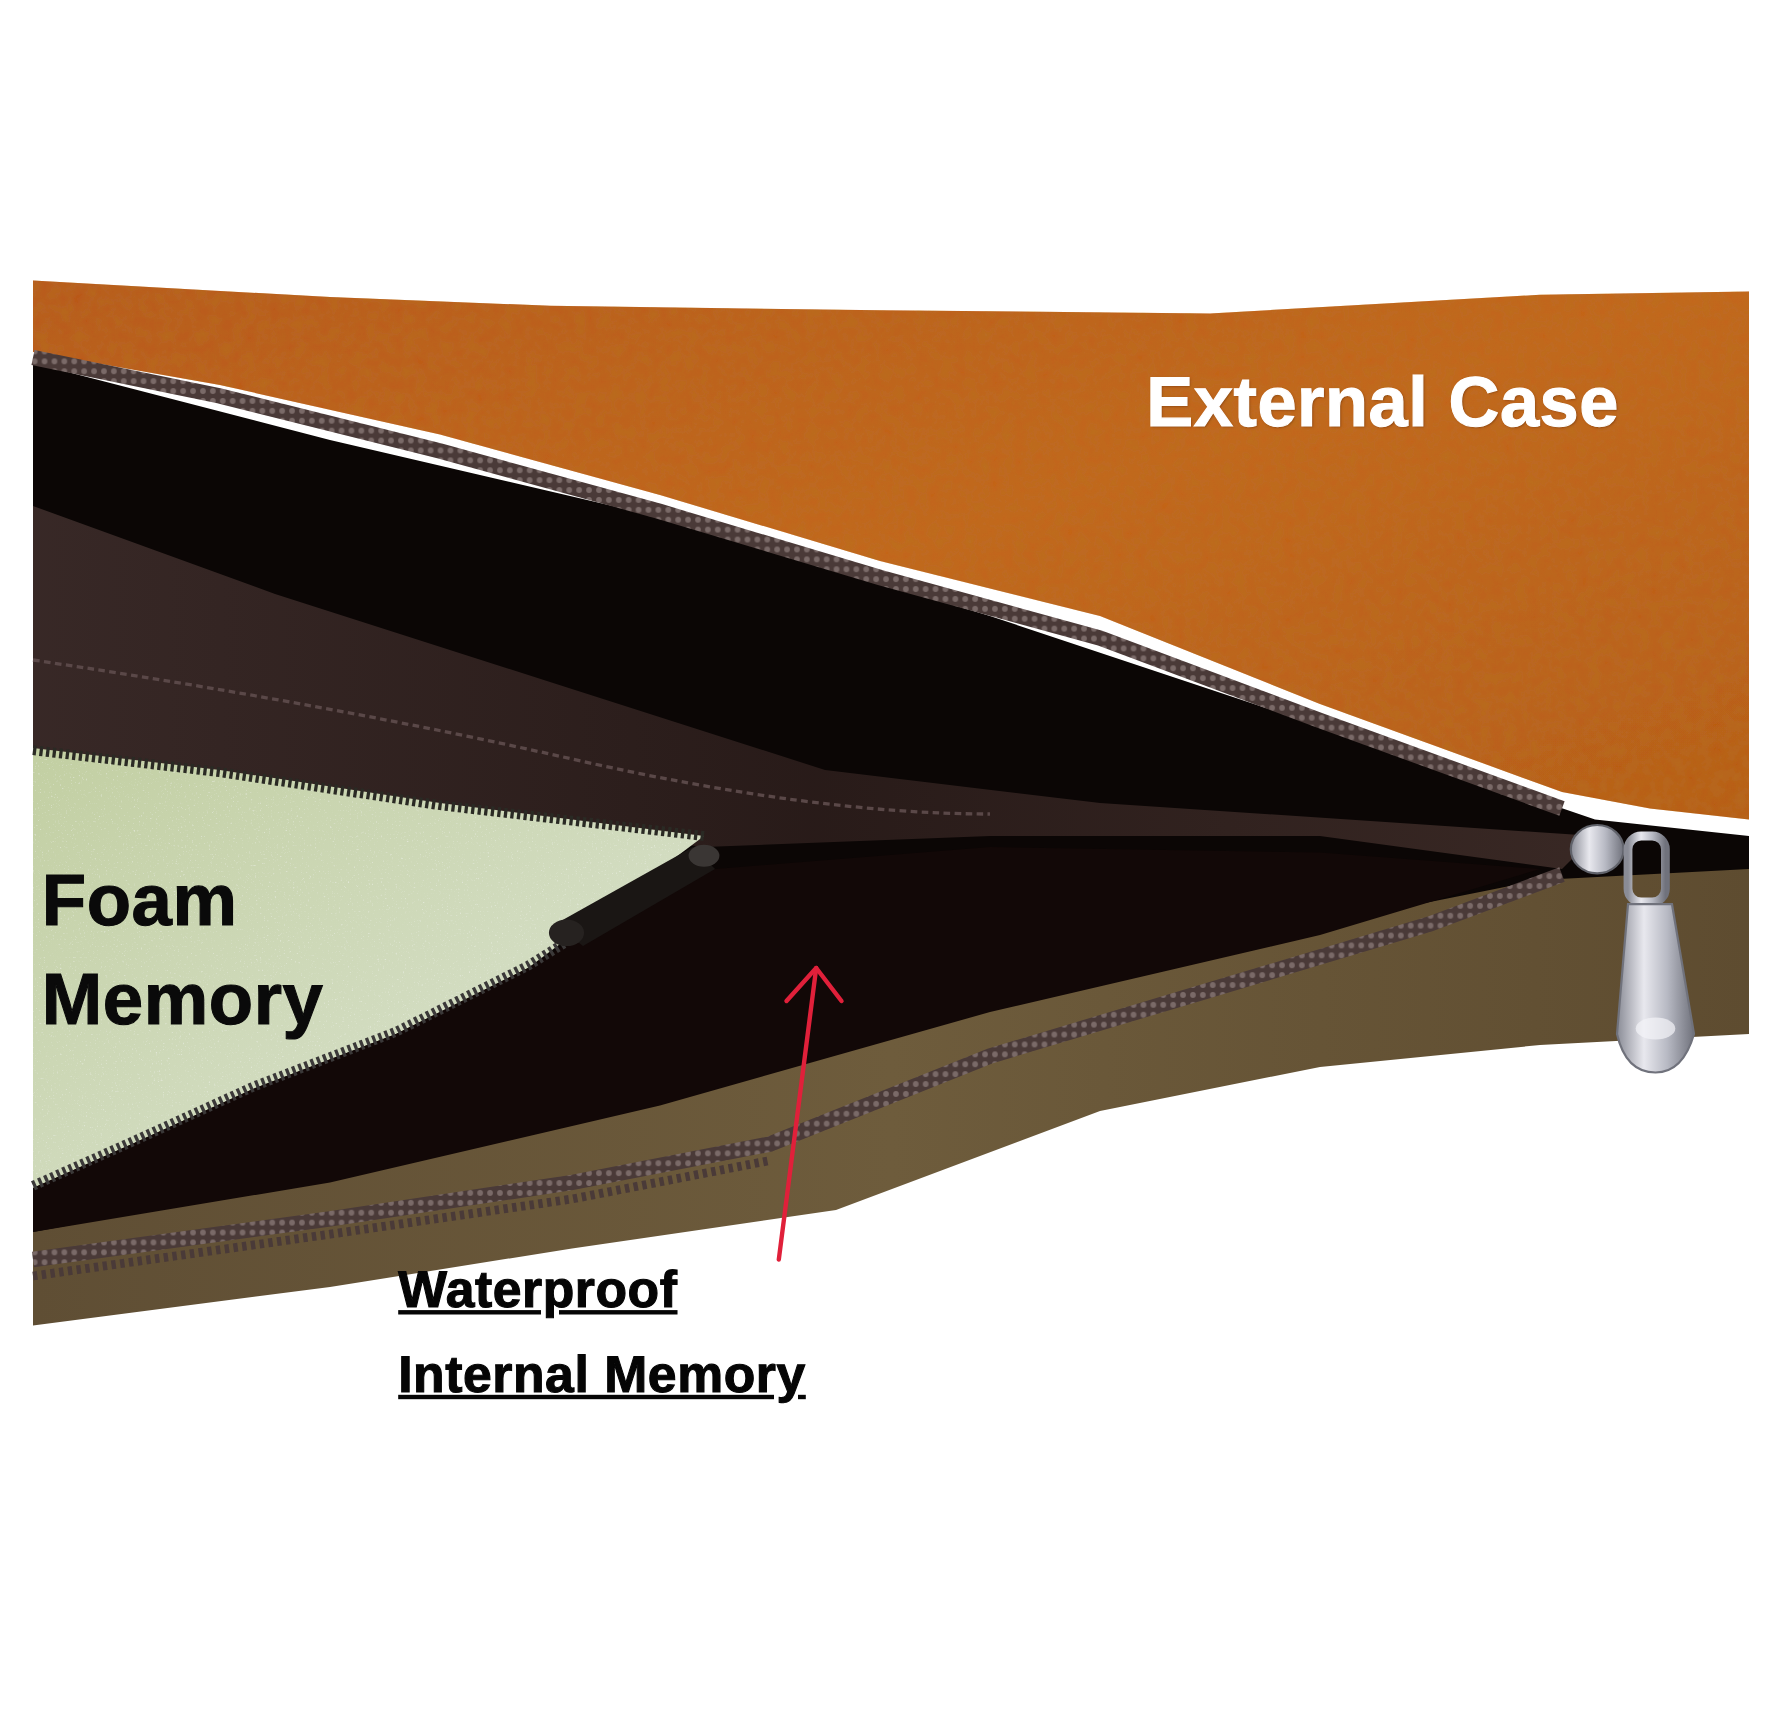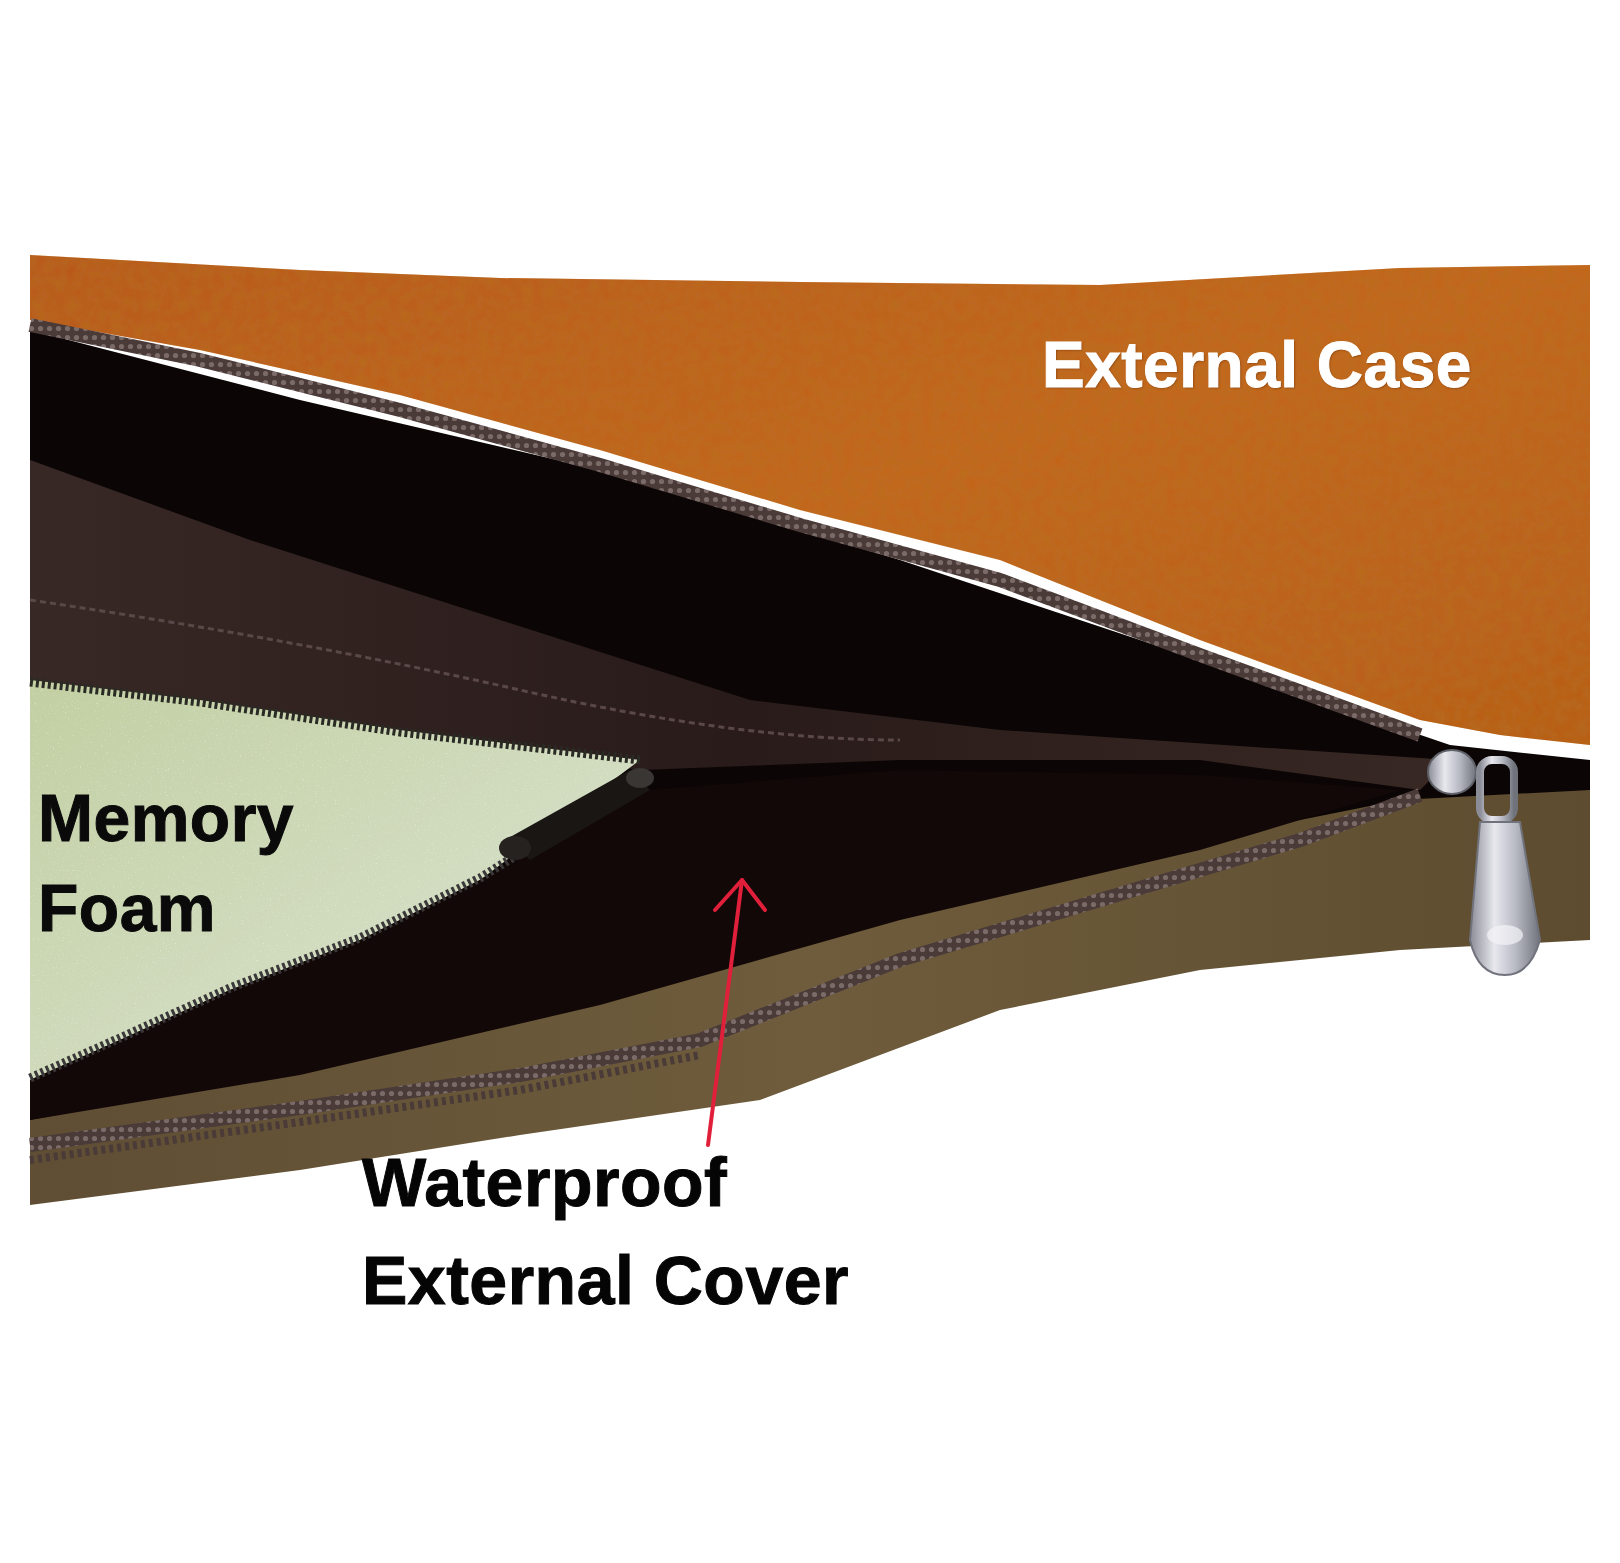--- a/index.html
+++ b/index.html
@@ -44,22 +44,23 @@
       color: #0a0a0a;
       -webkit-text-stroke: 1px #0a0a0a;
     }
     .label-memory span {
       display: block;
       margin-bottom: 24px;
     }
     .label-waterproof {
       left: 362px;
       top: 1148px;
-      font-size: 68px;
+      font-size: 47px;
       color: #050505;
+      text-decoration: underline;
       -webkit-text-stroke: 1px #050505;
     }
     .label-waterproof span {
       display: block;
       margin-bottom: 30px;
     }
   </style>
 </head>
 <body>
 
@@ -157,20 +158,20 @@
 
   <g>
     <line x1="708" y1="1145" x2="742" y2="880" stroke="#e0203a" stroke-width="4" stroke-linecap="round"></line>
     <polyline points="715,910 742,880 765,910" stroke="#e0203a" stroke-width="4" fill="none" stroke-linecap="round" stroke-linejoin="round"></polyline>
   </g>
 </svg>
 
 <div class="label label-external">External Case</div>
 
 <div class="label label-memory">
+  <span>Foam</span>
   <span>Memory</span>
-  <span>Foam</span>
 </div>
 
 <div class="label label-waterproof">
   <span>Waterproof</span>
-  <span>External Cover</span>
+  <span>Internal Memory</span>
 </div>
 
 </body></html>

